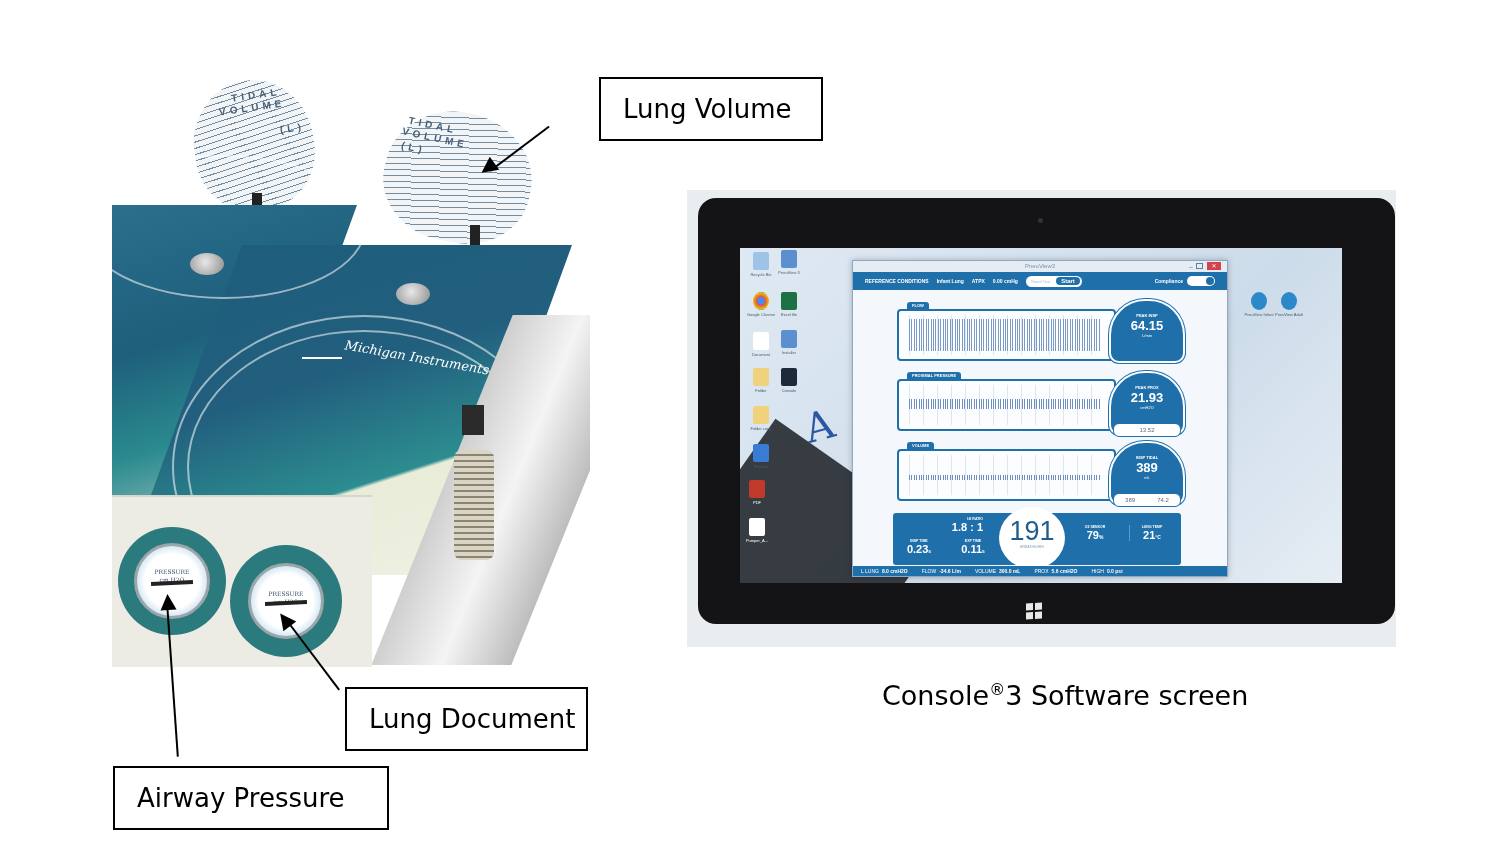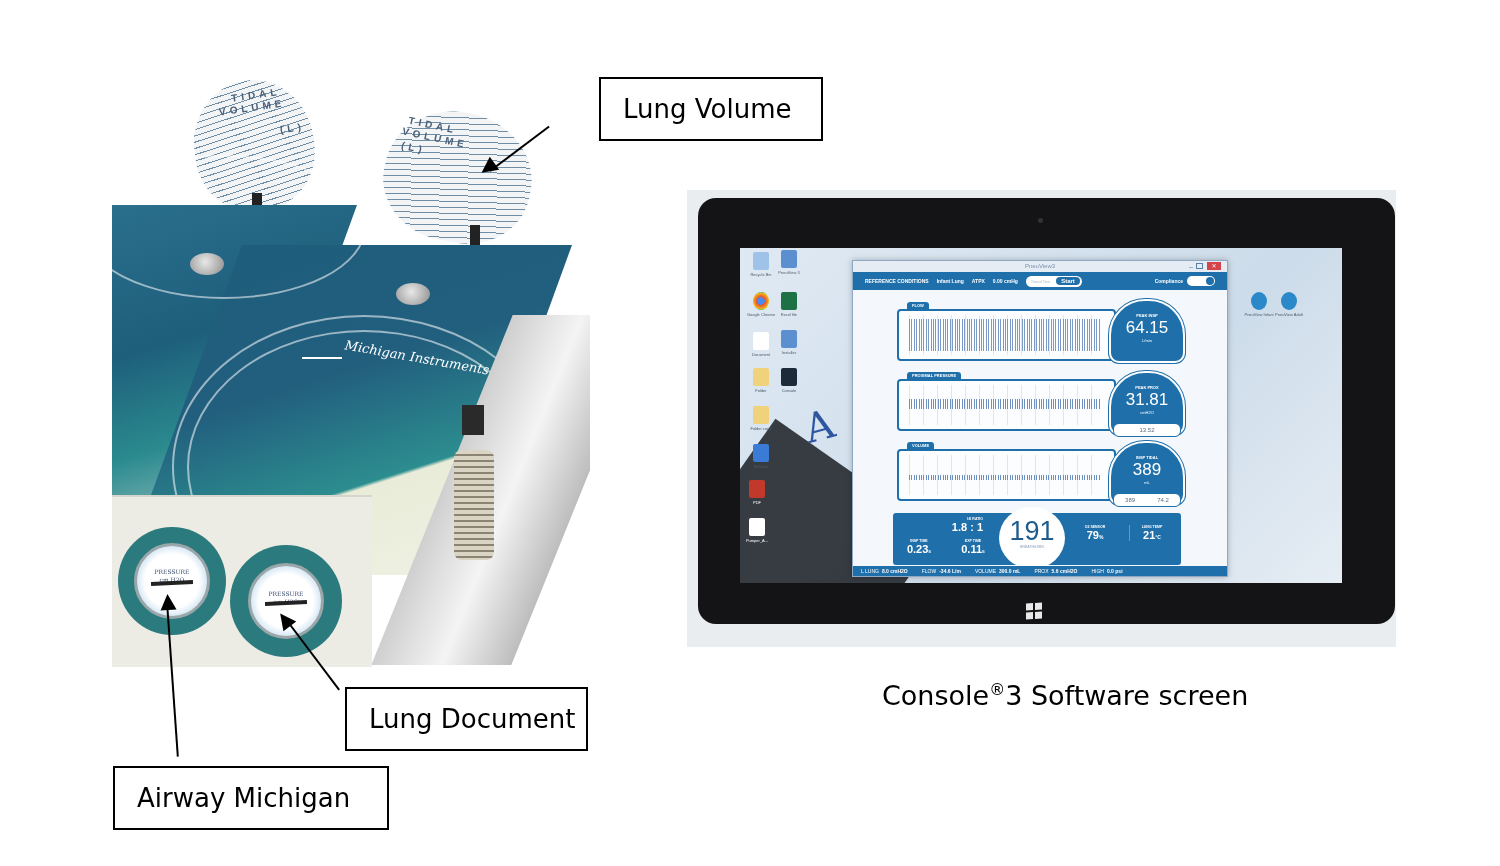--- a/index.html
+++ b/index.html
@@ -60,21 +60,21 @@
   .pv-start { background:#1f6faa; color:#fff; border-radius:5px; padding:1px 5px; font-size:6px; }
   .pv-comp { margin-left:auto; display:flex; align-items:center; gap:4px; }
   .pv-comp-pill { background:#fff; border-radius:6px; width:28px; height:10px; position:relative; }
   .pv-comp-pill::after { content:""; position:absolute; right:1px; top:1px; width:8px; height:8px; border-radius:50%; background:#1f6faa; }
   .panel { position:absolute; left:44px; width:215px; height:48px; border:2px solid #1f6faa; border-radius:4px; background:#fbfdff; }
   .panel-tab { position:absolute; left:8px; top:-9px; background:#1f6faa; color:#fff; font-size:4px; font-weight:bold; padding:1px 5px; border-radius:3px 3px 0 0; }
   .wave { position:absolute; left:10px; right:14px; background:repeating-linear-gradient(90deg,#6e8fc0 0 1px,transparent 1px 2.4px); }
   .grid-v { position:absolute; inset:4px 14px 4px 10px; background:repeating-linear-gradient(90deg,#dfe6ee 0 1px,transparent 1px 14px); }
   .readout { position:absolute; left:256px; width:72px; height:60px; background:#1f6faa; border-radius:36px 36px 10px 10px; color:#fff; text-align:center; border:2px solid #fff; box-shadow:0 0 0 1px #1f6faa; }
   .readout .rl { font-size:4px; font-weight:bold; margin-top:12px; }
-  .readout .rv { font-size:17px; font-weight:normal; }
+  .readout .rv { font-size:13px; font-weight:bold; }
   .readout .ru { font-size:4px; }
   .readout .sub { position:absolute; left:2px; right:2px; bottom:-4px; height:12px; background:#fff; border-radius:6px; color:#5b6e82; font-size:6px; display:flex; justify-content:space-around; align-items:center; border:1px solid #1f6faa; }
   .summary { position:absolute; left:40px; top:252px; width:288px; height:52px; background:#1f6faa; border-radius:3px; color:#fff; }
   .summary .cell { position:absolute; text-align:center; }
   .summary .sl { font-size:3.5px; font-weight:bold; }
   .summary .sv { font-size:11px; font-weight:bold; }
   .summary .big { position:absolute; left:106px; top:-6px; width:66px; height:62px; border-radius:50%; background:#fff; color:#1f5c8e; text-align:center; }
   .summary .big .bv { font-size:27px; line-height:48px; }
   .summary .big .bl { font-size:3.5px; color:#8aa0b8; margin-top:-10px; }
   .pv-status { position:absolute; left:0; right:0; bottom:0; height:10px; background:#1f6faa; color:#fff; font-size:5px; display:flex; align-items:center; gap:14px; padding-left:8px; }
@@ -133,21 +133,21 @@
 </div>
 
 <div class="callout" style="left:555px;top:77px;width:224px;height:64px;margin-left:44px;">Lung Volume</div>
 <div class="leader" style="left:490px;top:170px;width:74px;transform:rotate(-37deg);"></div>
 <div class="arrowhead" style="left:480px;top:160px;transform:rotate(54deg);"></div>
 
 <div class="callout" style="left:345px;top:687px;width:243px;height:64px;">Lung Document</div>
 <div class="leader" style="left:285px;top:617px;width:90px;transform:rotate(53deg);"></div>
 <div class="arrowhead" style="left:277px;top:612px;transform:rotate(143deg);"></div>
 
-<div class="callout" style="left:113px;top:766px;width:276px;height:64px;">Airway Michigan</div>
+<div class="callout" style="left:113px;top:766px;width:276px;height:64px;">Airway Pressure</div>
 <div class="leader" style="left:167px;top:601px;width:155px;transform:rotate(86deg);"></div>
 <div class="arrowhead" style="left:160px;top:594px;transform:rotate(176deg);"></div>
 
 <div class="abs tablet-bg"></div>
 <div class="abs tablet"></div>
 <div class="abs cam"></div>
 
 <div class="abs screen">
   <div class="shadow-wedge"></div>
   <div class="blur-letter">A</div>
@@ -244,21 +244,21 @@
     <div class="ru">L/min</div>
   </div>
 
   <div class="panel" style="top:118px;">
     <div class="panel-tab">PROXIMAL PRESSURE</div>
     <div class="grid-v"></div>
     <div class="wave" style="top:18px;height:10px;"></div>
   </div>
   <div class="readout" style="top:110px;">
     <div class="rl">PEAK PROX</div>
-    <div class="rv">31.81</div>
+    <div class="rv">21.93</div>
     <div class="ru">cmH2O</div>
     <div class="sub">
       <span>13.52</span>
     </div>
   </div>
 
   <div class="panel" style="top:188px;">
     <div class="panel-tab">VOLUME</div>
     <div class="grid-v"></div>
     <div class="wave" style="top:24px;height:5px;"></div>

